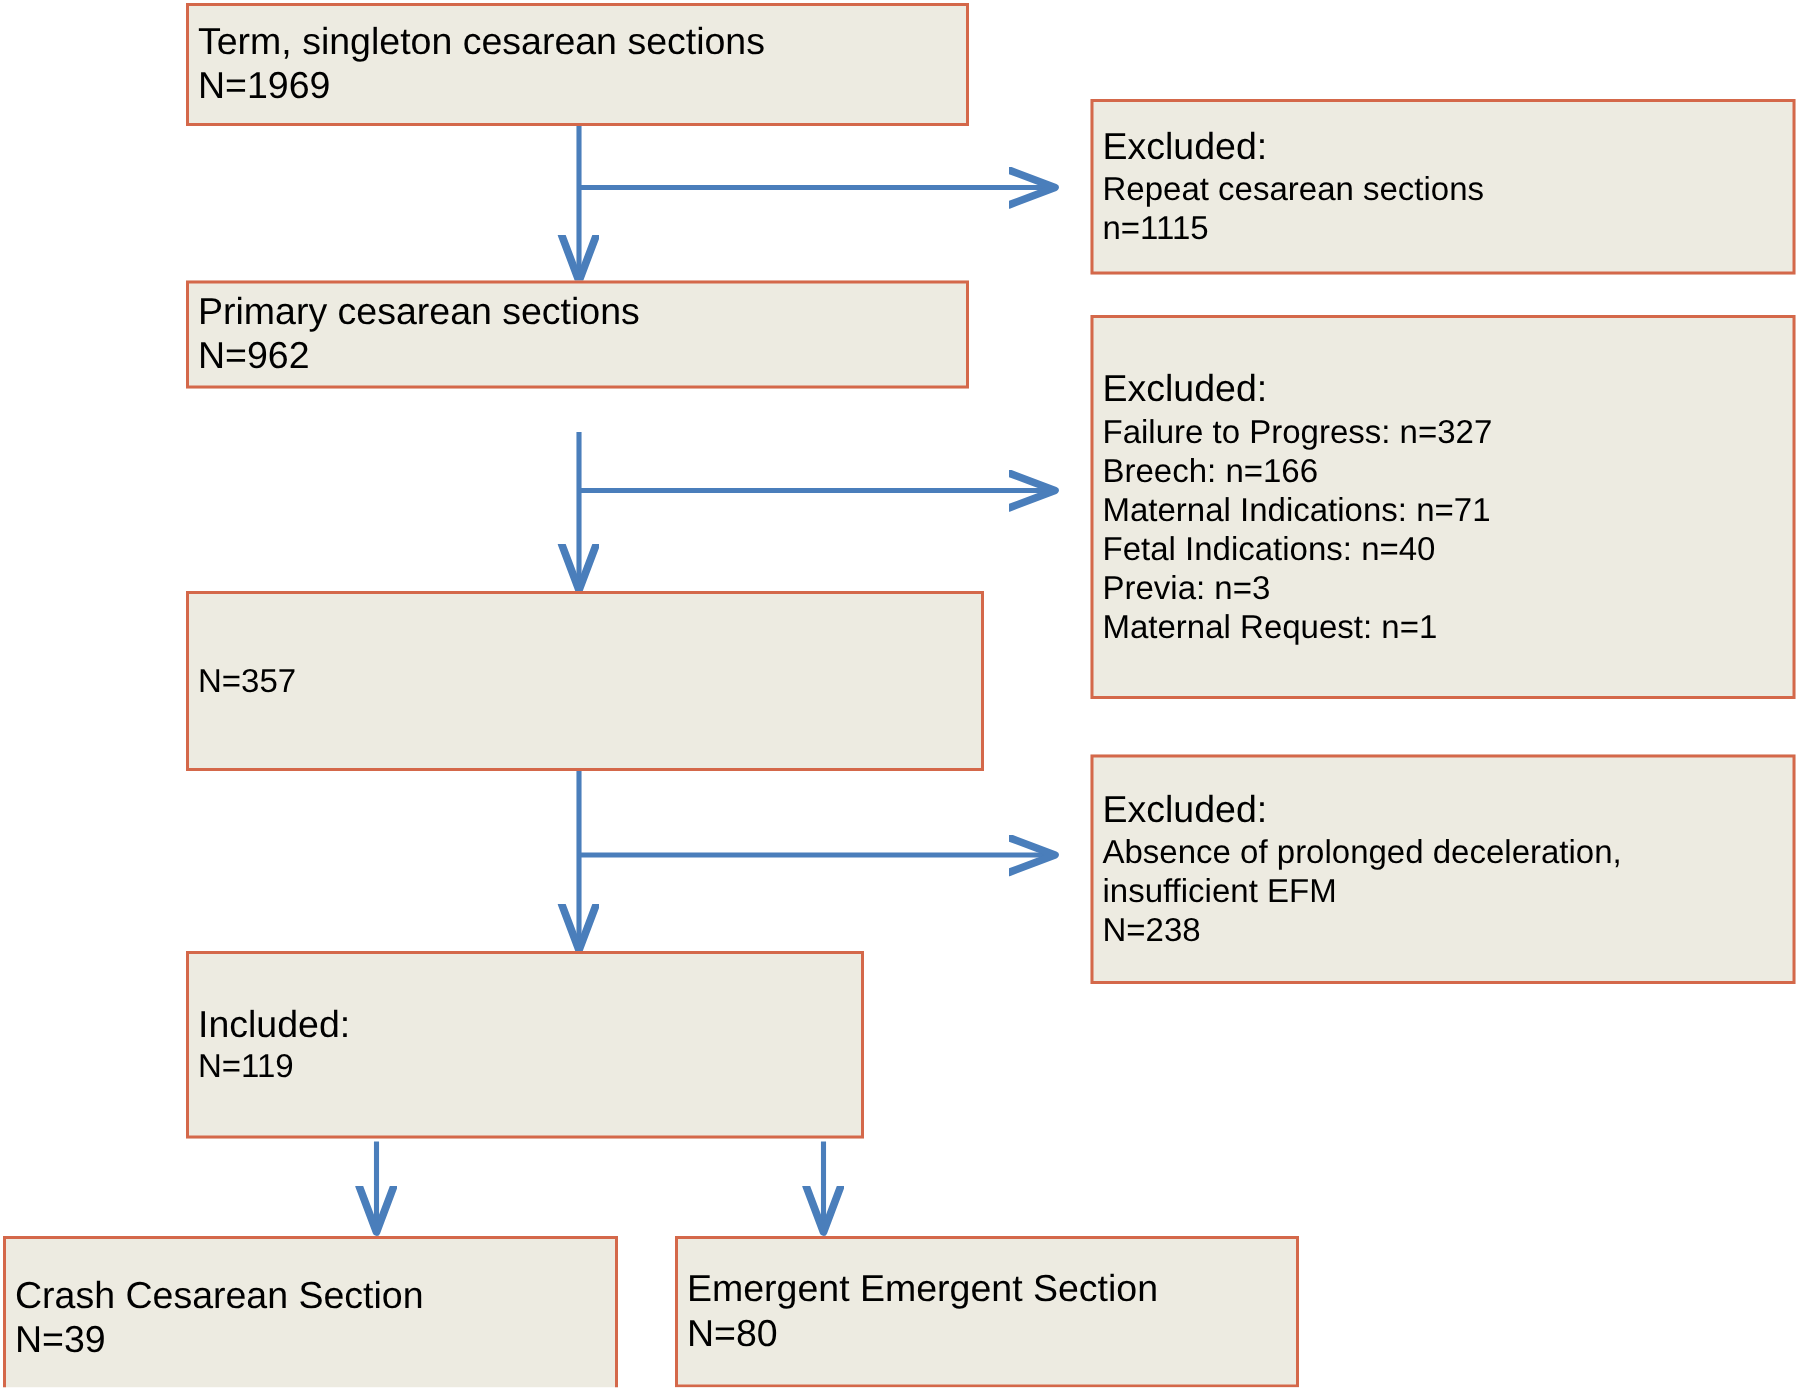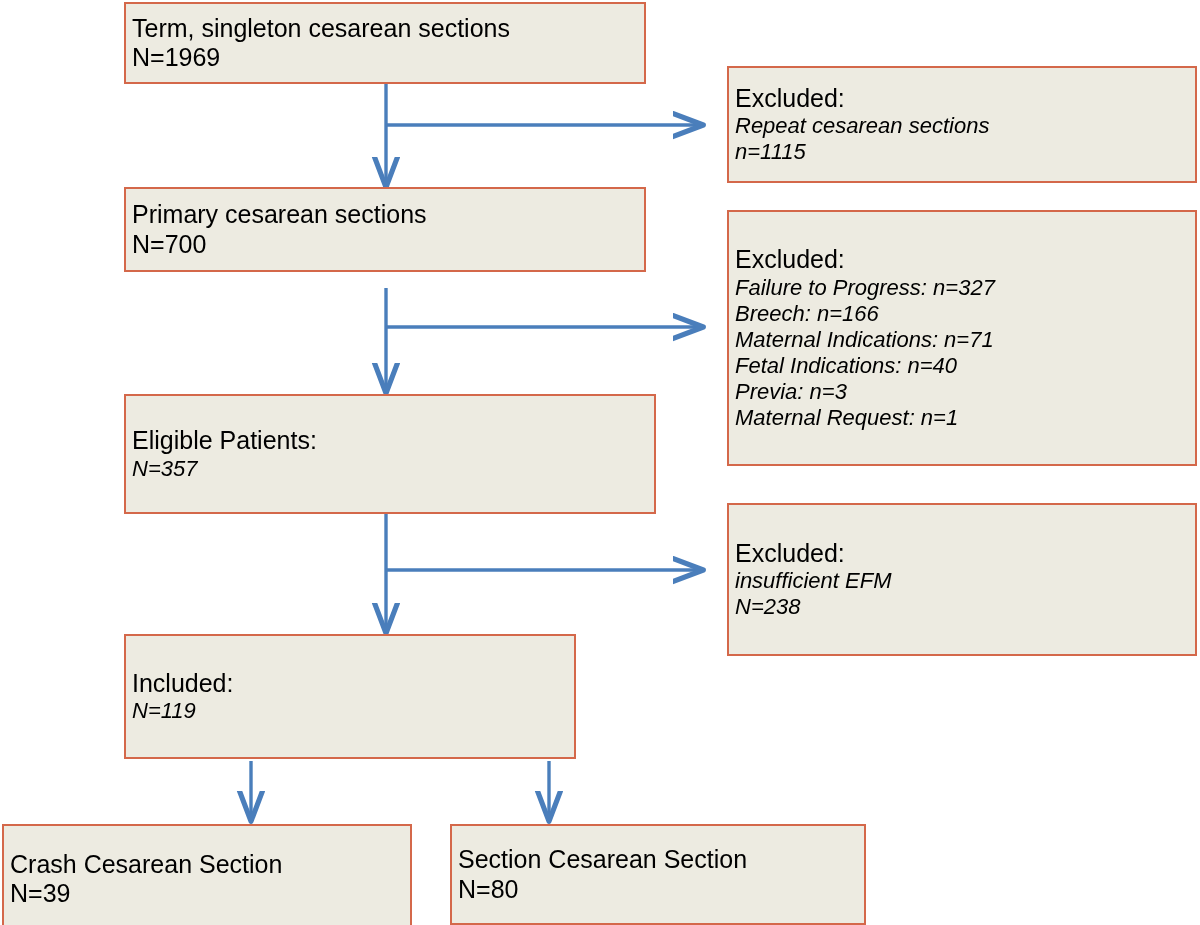--- a/index.html
+++ b/index.html
@@ -32,21 +32,21 @@
     justify-content: center;
     text-align: center;
     line-height: 1.18;
     padding: 2px 6px;
   }
   .node .line {
     display: block;
     white-space: nowrap;
   }
   .t-lg   { font-size: 25px; }
-  .t-md   { font-size: 22px; font-style: italic; }
+  .t-md   { font-size: 22px; }
 
   
   #wires {
     position: absolute;
     left: 0;
     top: 0;
     width: 1200px;
     height: 925px;
     pointer-events: none;
   }
@@ -80,42 +80,41 @@
 
       <line x1="549" y1="761" x2="549" y2="820" marker-end="url(#ah)"></line>
     </g>
   </svg>
 
   <div class="node" style="left:124px; top:2px; width:522px; height:82px;">
     <span class="line t-lg">Term, singleton cesarean sections</span>
     <span class="line t-lg">N=1969</span>
   </div>
 
-  <div class="node" style="left:124px; top:187px; width:522px; height:85px;">
+  <div class="node" style="left:124px; top:187px; width:522px; height:72px;">
     <span class="line t-lg">Primary cesarean sections</span>
-    <span class="line t-lg">N=700</span>
+    <span class="line t-lg">N=962</span>
   </div>
 
   <div class="node" style="left:124px; top:394px; width:532px; height:120px;">
-    <span class="line t-lg">Eligible Patients:</span>
     <span class="line t-md">N=357</span>
   </div>
 
   <div class="node" style="left:124px; top:634px; width:452px; height:125px;">
     <span class="line t-lg">Included:</span>
     <span class="line t-md">N=119</span>
   </div>
 
   <div class="node" style="left:2px; top:824px; width:410px; height:110px;">
     <span class="line t-lg">Crash Cesarean Section</span>
     <span class="line t-lg">N=39</span>
   </div>
 
   <div class="node" style="left:450px; top:824px; width:416px; height:101px;">
-    <span class="line t-lg">Section Cesarean Section</span>
+    <span class="line t-lg">Emergent Emergent Section</span>
     <span class="line t-lg">N=80</span>
   </div>
 
   <div class="node" style="left:727px; top:66px; width:470px; height:117px;">
     <span class="line t-lg">Excluded:</span>
     <span class="line t-md">Repeat cesarean sections</span>
     <span class="line t-md">n=1115</span>
   </div>
 
   <div class="node" style="left:727px; top:210px; width:470px; height:256px;">
@@ -123,17 +122,18 @@
     <span class="line t-md">Failure to Progress: n=327</span>
     <span class="line t-md">Breech: n=166</span>
     <span class="line t-md">Maternal Indications: n=71</span>
     <span class="line t-md">Fetal Indications: n=40</span>
     <span class="line t-md">Previa: n=3</span>
     <span class="line t-md">Maternal Request: n=1</span>
   </div>
 
   <div class="node" style="left:727px; top:503px; width:470px; height:153px;">
     <span class="line t-lg">Excluded:</span>
+    <span class="line t-md">Absence of prolonged deceleration,</span>
     <span class="line t-md">insufficient EFM</span>
     <span class="line t-md">N=238</span>
   </div>
 
 </div>
 
 </body></html>

